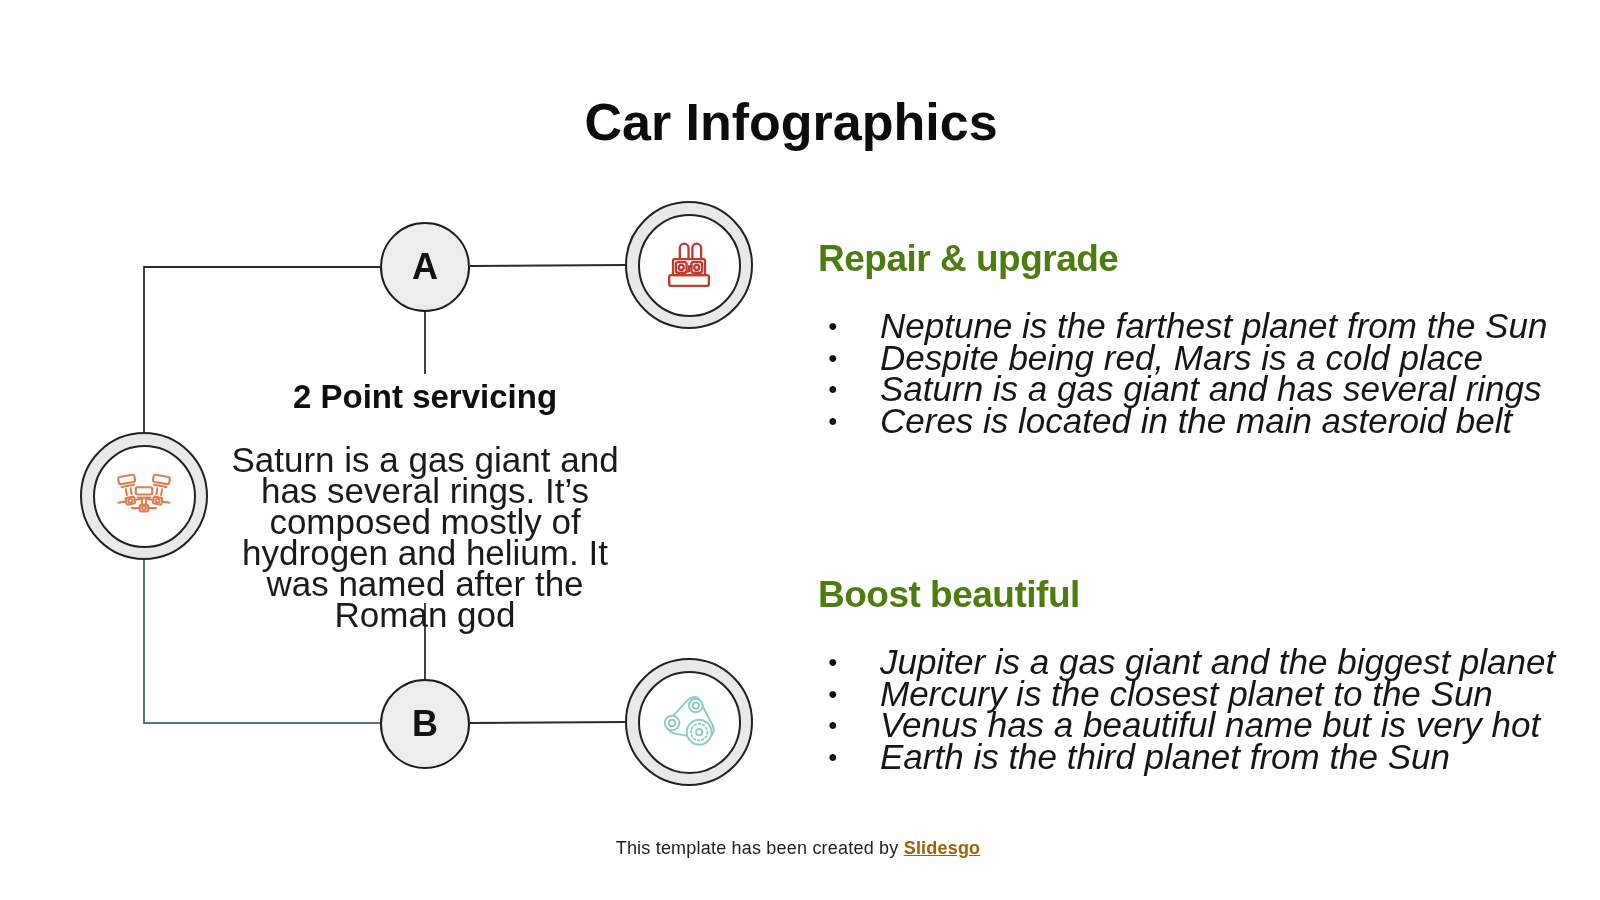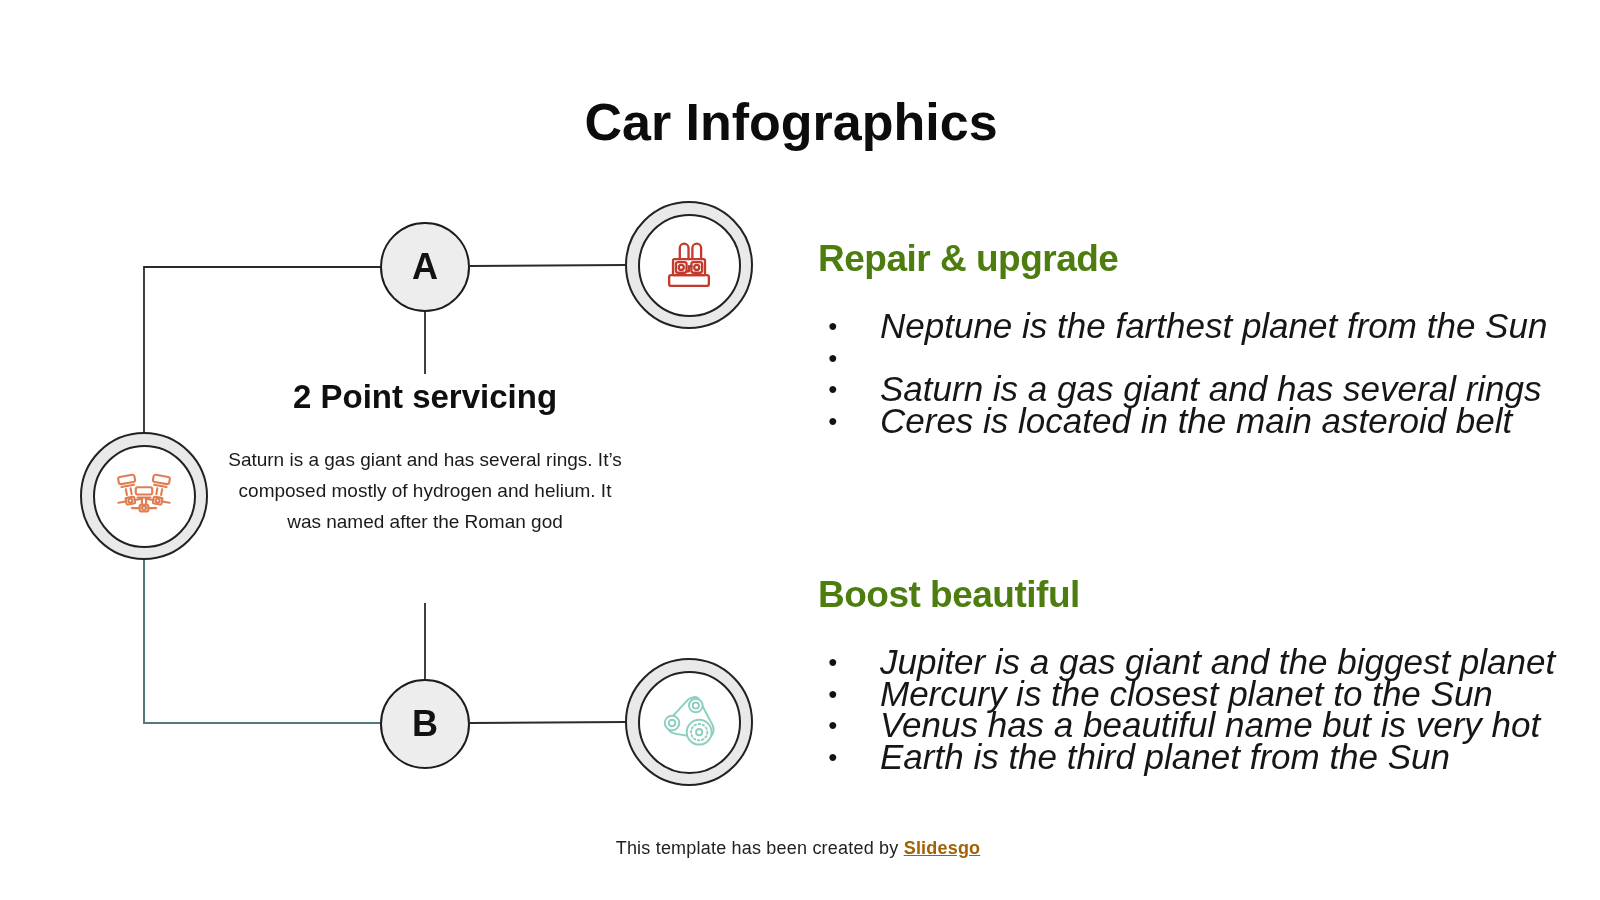--- a/index.html
+++ b/index.html
@@ -20,21 +20,21 @@
 
   .ring{position:absolute;width:128px;height:128px;border-radius:50%;background:#e9e9e9;
         border:2px solid #222;box-sizing:border-box;
         display:flex;align-items:center;justify-content:center;}
   .ring-inner{width:103px;height:103px;border-radius:50%;background:#ffffff;border:2px solid #222;
         box-sizing:border-box;display:flex;align-items:center;justify-content:center;}
   .icon{width:62px;height:62px;fill:none;stroke-linecap:round;stroke-linejoin:round;}
 
   .center-text{position:absolute;left:222px;top:378px;width:406px;text-align:center;}
   .center-text h2{margin:0;font-size:33px;font-weight:700;color:#0f0f0f;}
-  .center-text p{margin:28px auto 0 auto;width:394px;font-size:19px;line-height:31px;color:#1a1a1a;}
+  .center-text p{margin:28px auto 0 auto;width:394px;font-size:35px;line-height:31px;color:#1a1a1a;}
 
   .col-section{position:absolute;left:818px;width:720px;}
   .col-section h2{margin:0;font-size:37px;font-weight:700;color:#4d7c0f;letter-spacing:-0.5px;}
   .col-section ul{list-style:none;margin:30px 0 0 0;padding:0;}
   .col-section li{display:flex;white-space:nowrap;}
   .dot{flex:none;width:52px;margin-left:10px;font-size:16px;line-height:31.5px;color:#111;}
   .bt{font-size:35px;line-height:31.5px;color:#161616;font-style:italic;}
 
   .footer{position:absolute;left:0;top:838px;width:1596px;text-align:center;font-size:18px;
           color:#222;letter-spacing:0.2px;}
@@ -135,20 +135,21 @@
 
   <section class="col-section" style="top:238px;">
     <h2>Repair &amp; upgrade</h2>
     <ul>
       <li>
         <span class="dot">●</span>
         <span class="bt">Neptune is the farthest planet from the Sun</span>
       </li>
       <li>
         <span class="dot">●</span>
+        <span class="bt">Despite being red, Mars is a cold place</span>
       </li>
       <li>
         <span class="dot">●</span>
         <span class="bt">Saturn is a gas giant and has several rings</span>
       </li>
       <li>
         <span class="dot">●</span>
         <span class="bt">Ceres is located in the main asteroid belt</span>
       </li>
     </ul>

